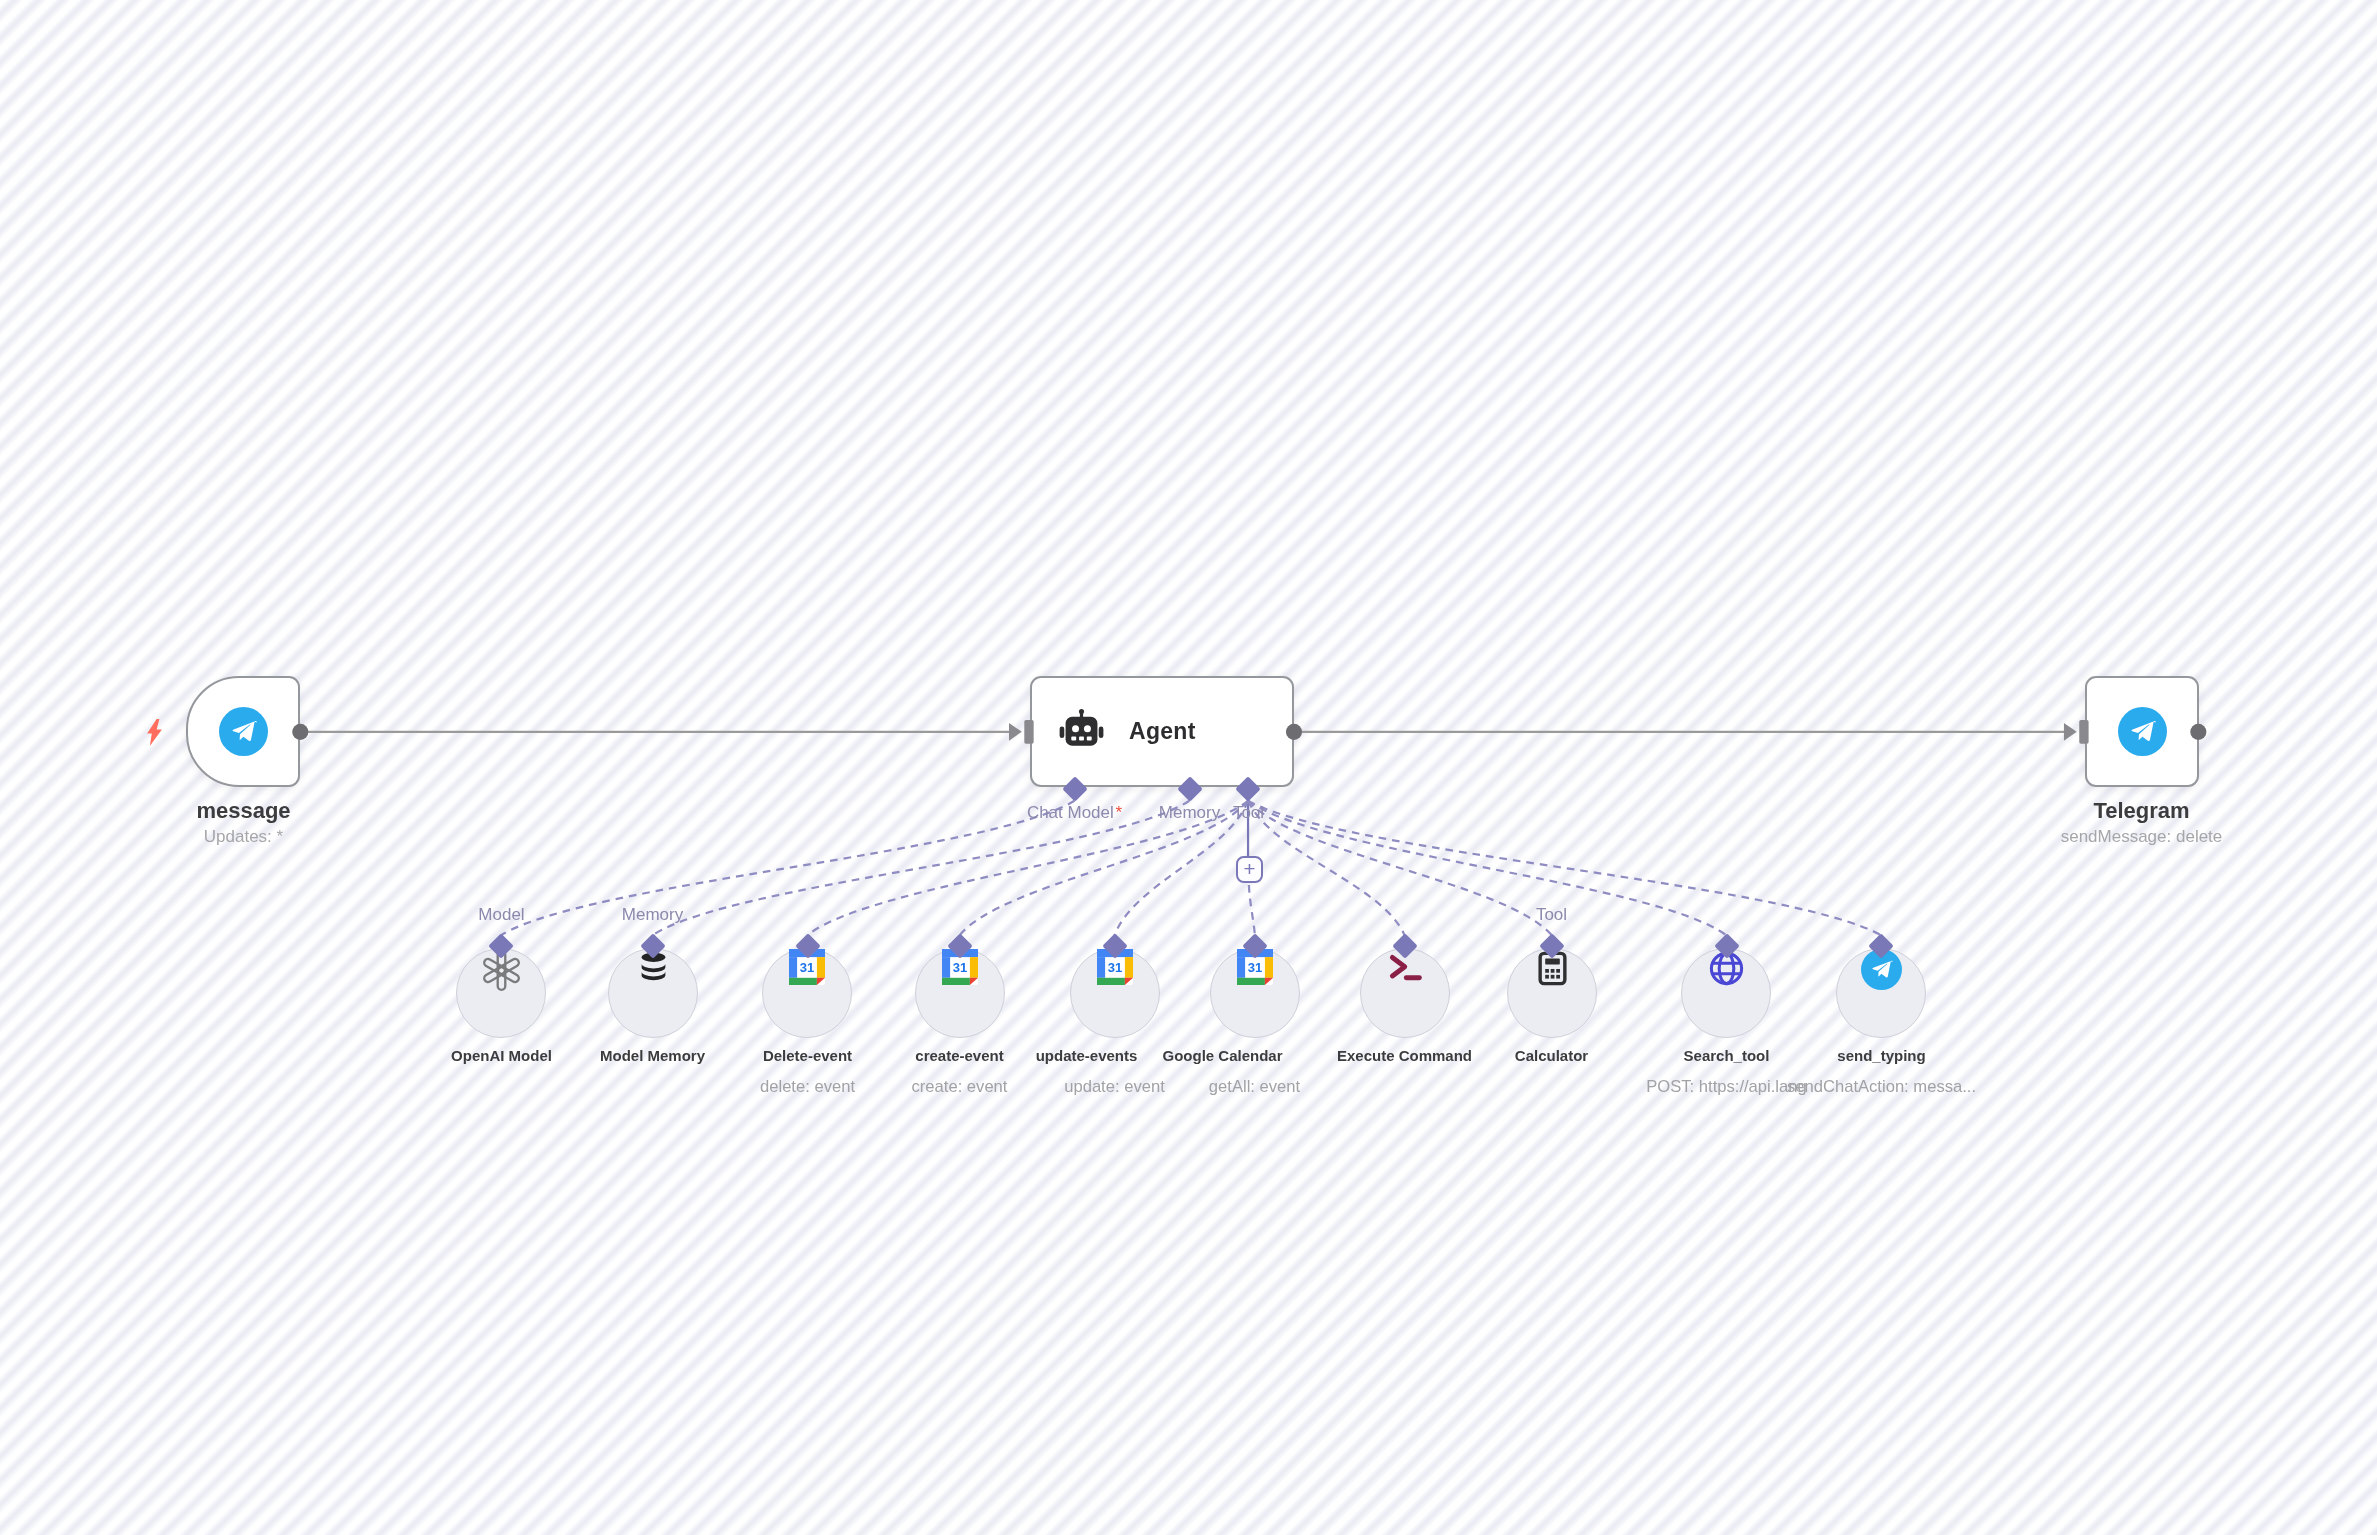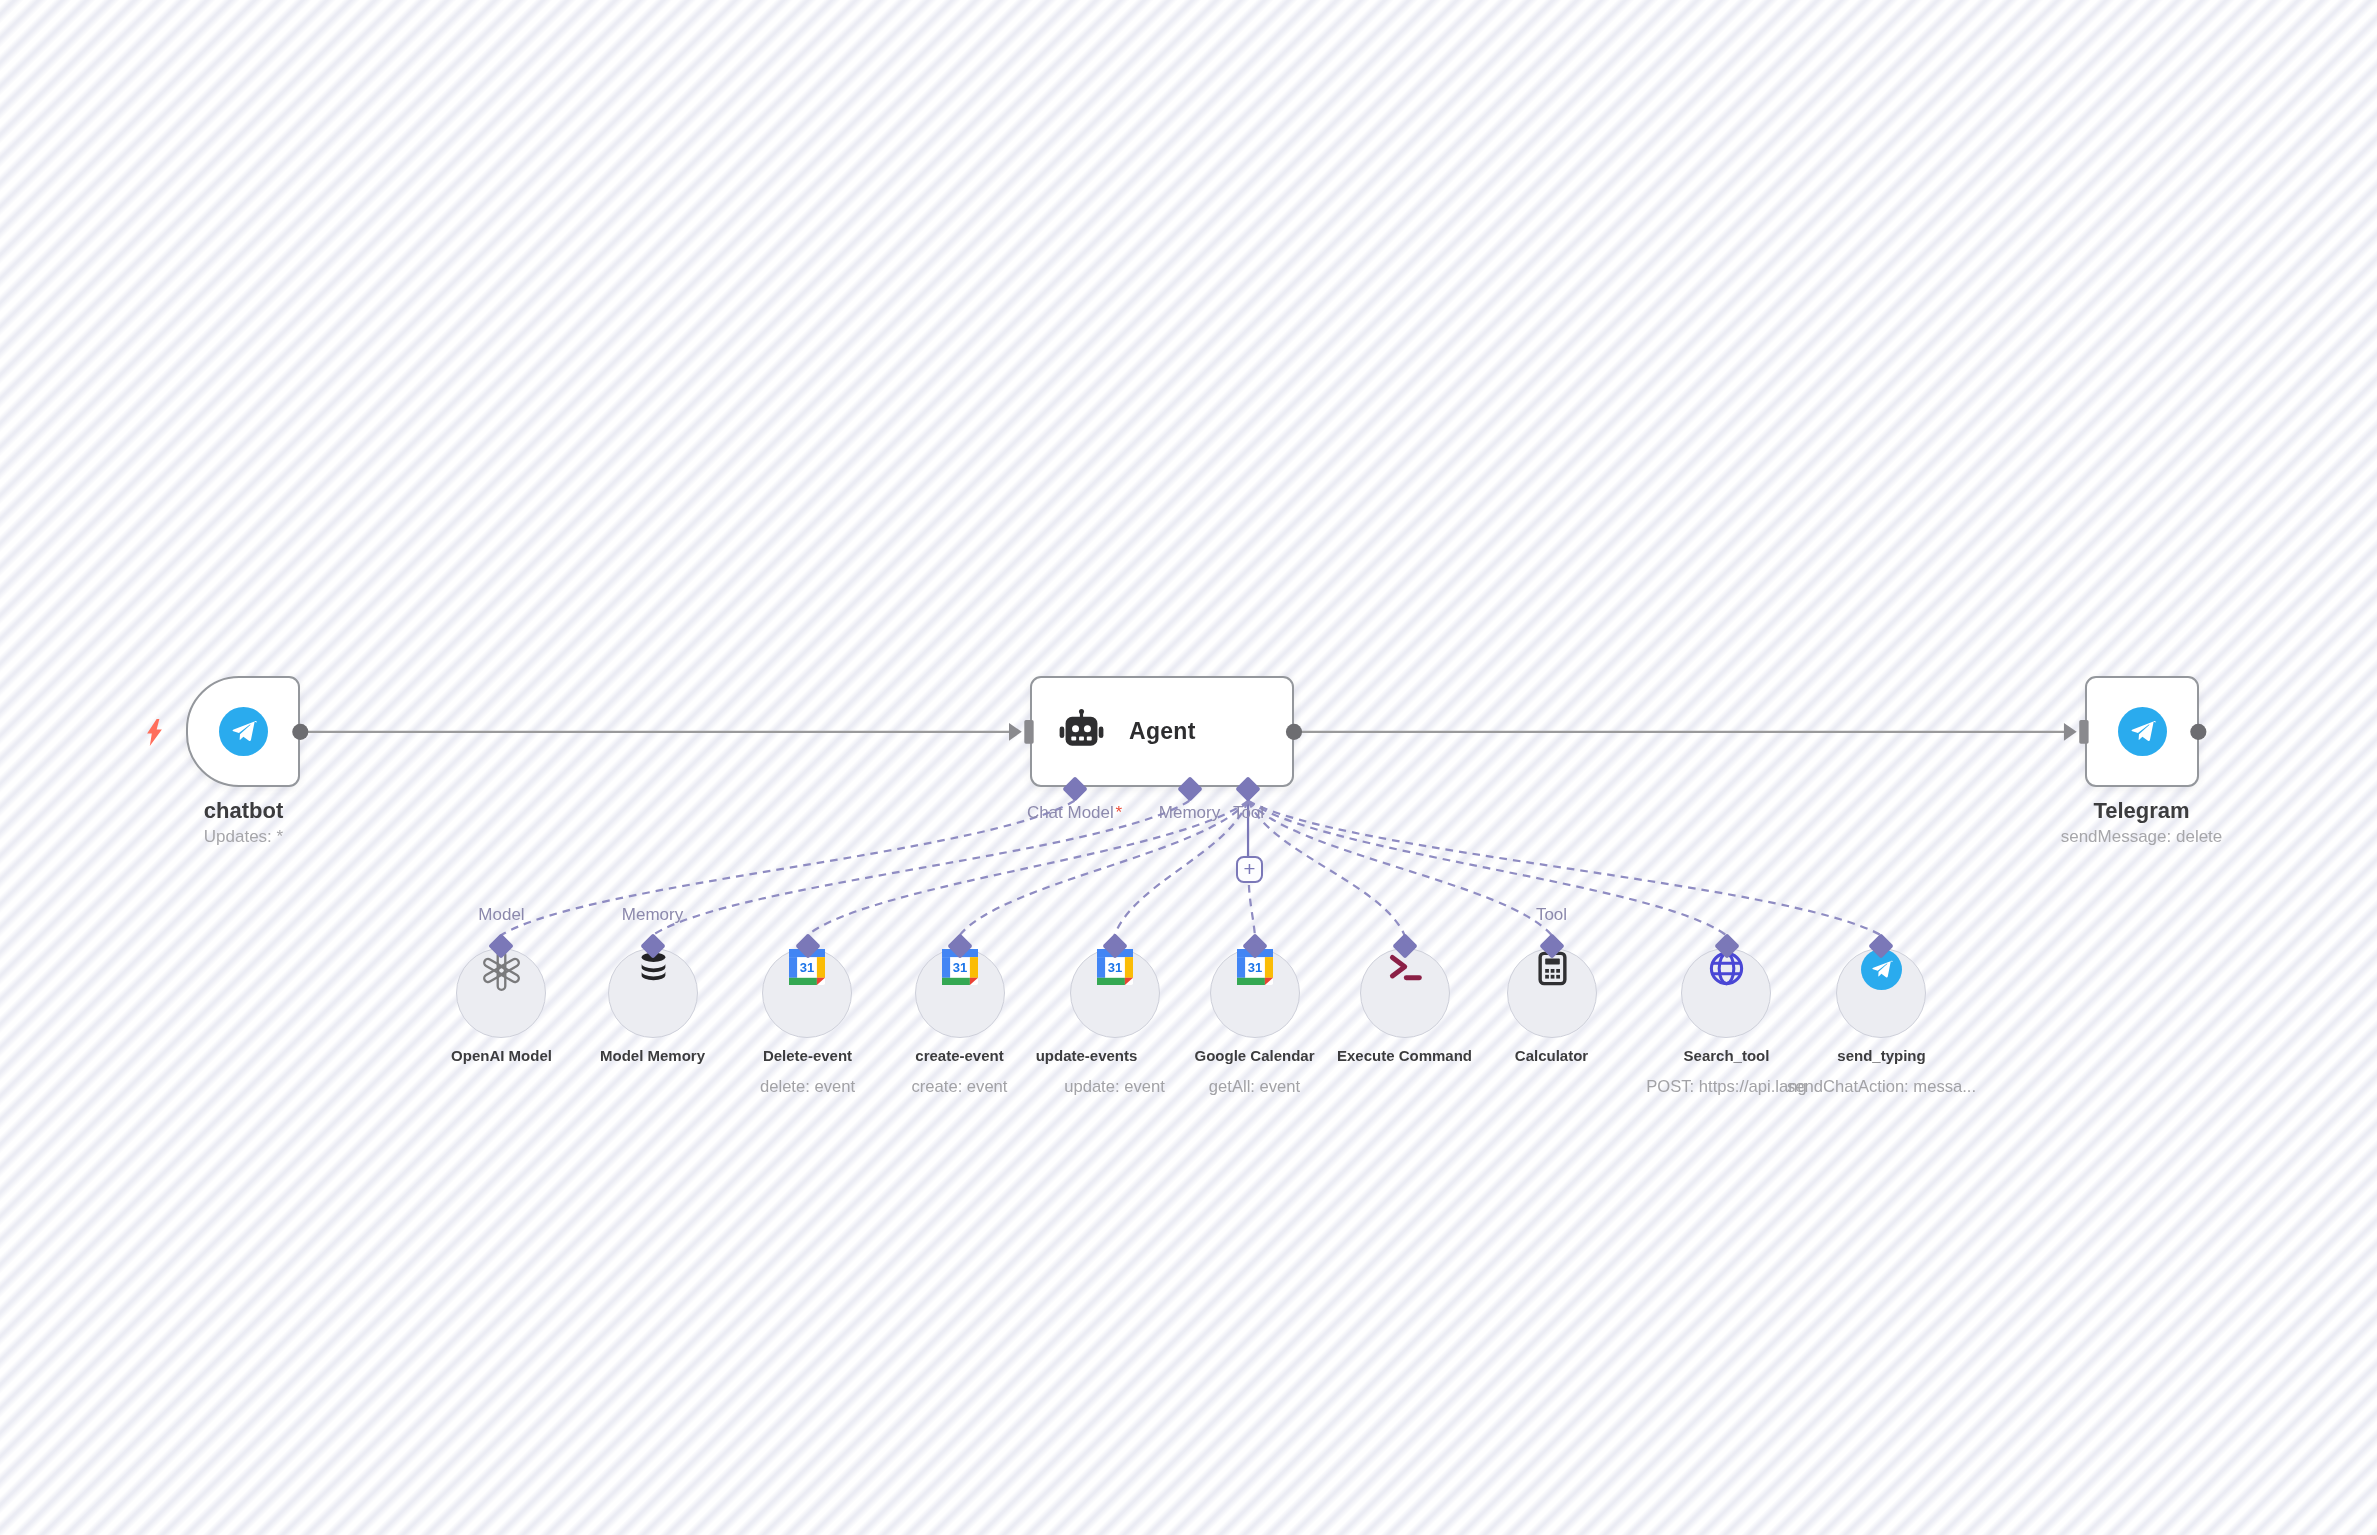--- a/index.html
+++ b/index.html
@@ -63,21 +63,21 @@
 
   <div class="node trigger" style="left:186px;top:676px;width:114px">
     <span class="big-icon">
         <svg width="49" height="49" viewBox="0 0 24 24">
           <circle cx="12" cy="12" r="12" fill="#2aabee"></circle>
           <path fill="#fff" d="M17.45 7.2 15.66 16.1c-.14.6-.49.75-.99.47l-2.72-2.01-1.31 1.26c-.15.15-.27.27-.55.27l.2-2.77 5.04-4.56c.22-.19-.05-.3-.34-.11L9.76 12.7l-2.69-.84c-.58-.18-.59-.58.12-.86l10.49-4.04c.49-.18.91.12.77.67z"></path>
         </svg>
       </span>
   </div>
   <div class="node-title" style="left:116px;top:798px;width:255px">
-    <span>chatbot</span></div>
+    <span>message</span></div>
   <div class="node-subtitle" style="left:116px;top:827px;width:255px">
     <span>Updates: *</span></div>
 
   <div class="node agent-node" style="left:1030px;top:676px;width:264px">
     <span class="big-icon">
         <svg width="51" height="51" viewBox="0 0 24 24">
           <g fill="#2e2e30">
             <rect x="11.25" y="2.6" width="1.5" height="3"></rect>
             <circle cx="12" cy="2.6" r="1.2"></circle>
             <rect x="1.7" y="9.7" width="2.2" height="5.4" rx="1.1"></rect>
@@ -185,21 +185,21 @@
         <svg width="36" height="36" viewBox="0 0 40 40">
           <rect width="40" height="40" rx="2" fill="#fff"></rect>
           <rect x="0" y="0" width="40" height="9" fill="#4285f4"></rect>
           <rect x="0" y="9" width="9" height="23" fill="#4285f4"></rect>
           <rect x="31" y="9" width="9" height="23" fill="#fbbc05"></rect>
           <rect x="0" y="32" width="31" height="8" fill="#34a853"></rect>
           <polygon points="31,32 40,32 31,40" fill="#ea4335"></polygon>
           <text x="20" y="26" font-size="14.5" font-weight="bold" text-anchor="middle" fill="#1a73e8" font-family="'Liberation Sans',sans-serif">31</text>
         </svg>
       </div>
-      <div class="sub-title" style="left:1110px;top:1047px;width:289px">Google Calendar</div>
+      <div class="sub-title" style="left:1078px;top:1047px;width:289px">Google Calendar</div>
       <div class="sub-subtitle" style="left:1110px;top:1077px;width:289px">getAll: event</div>
       <div class="diamond" style="left:1246px;top:937px"></div>
       <div class="circle" style="left:1360px;top:948px">
         <svg width="37" height="37" viewBox="0 0 24 24" fill="none" stroke="#8b2046" stroke-width="3.2" stroke-linecap="round" stroke-linejoin="round">
           <path d="M3.5 5.5 11.5 11.5 3.5 17.5"></path>
           <path d="M12.5 18.6 H21"></path>
         </svg>
       </div>
       <div class="sub-title" style="left:1260px;top:1047px;width:289px">Execute Command</div>
       <div class="diamond" style="left:1396px;top:937px"></div>

